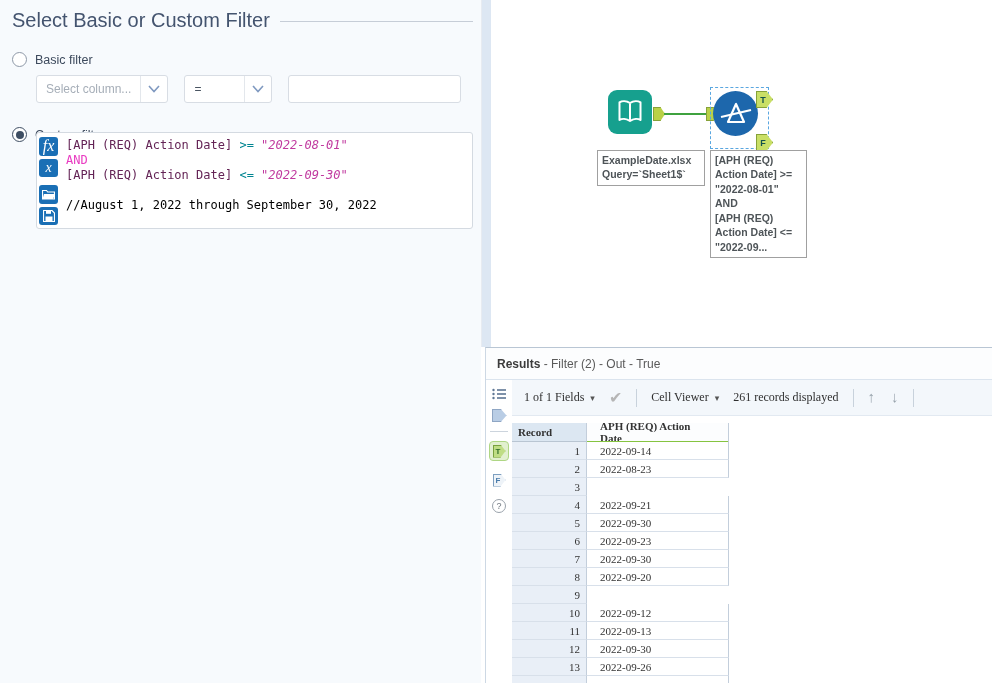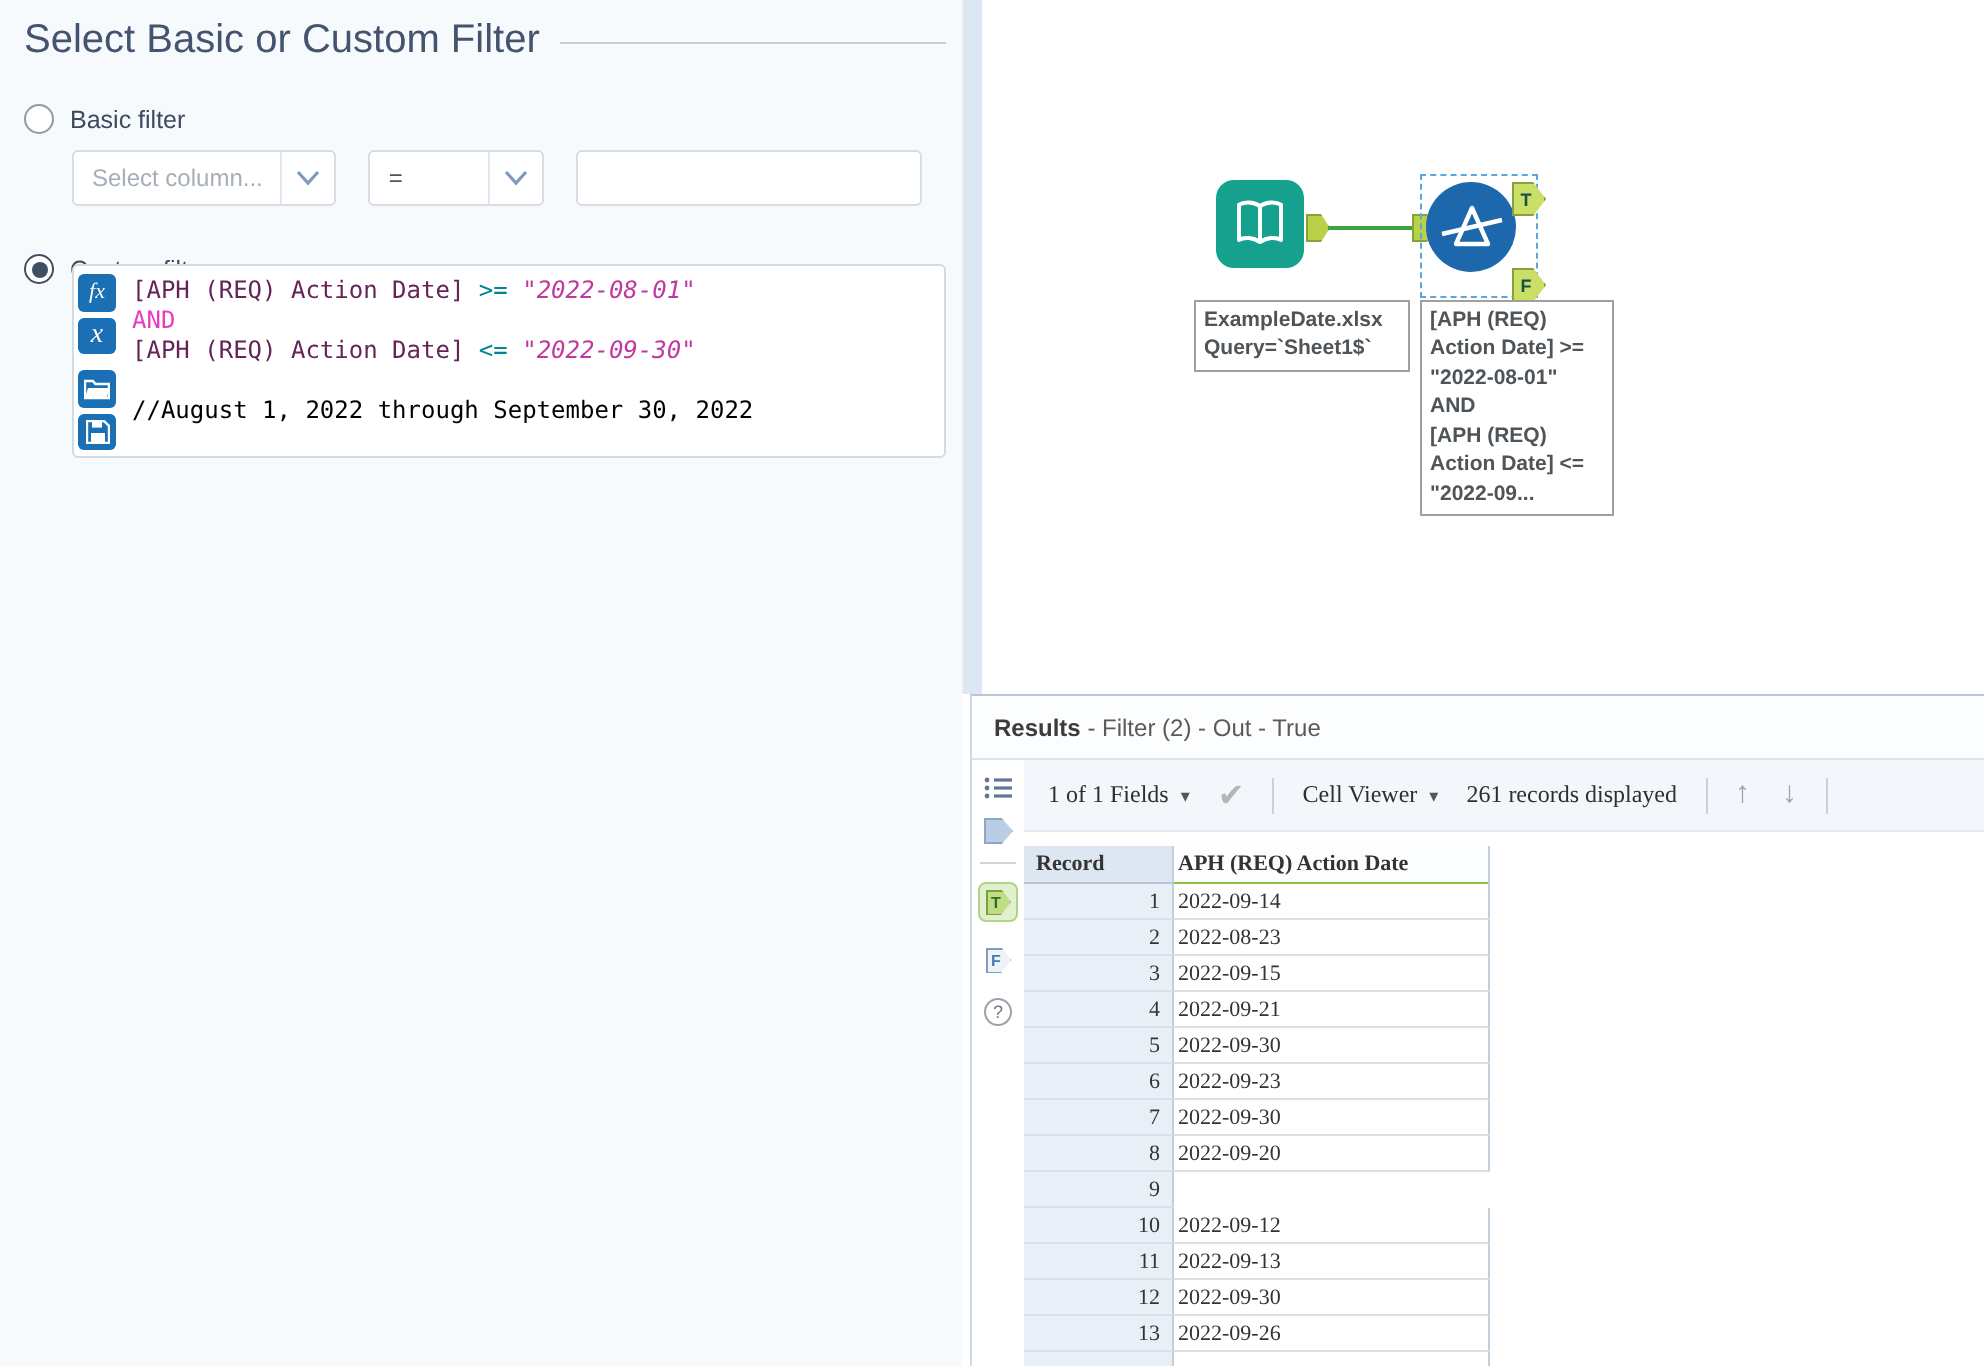--- a/index.html
+++ b/index.html
@@ -27,21 +27,21 @@
   .select .vsep { width:1px; height:26px; background:#e3e7ec; }
   .select .chev { width:26px; display:flex; align-items:center; justify-content:center; }
   .sel-col { width:160px; }
   .sel-op  { width:112px; }
   .txt-input { flex:1; height:28px; background:#fff; border:1px solid #d8dde4; border-radius:3px; font-size:12px; padding:0 8px; color:#4a5562; outline:none; }
 
   .editor { position:absolute; left:36px; right:8px; top:132px; height:97px; background:#fff; border:1px solid #d4dae1; border-radius:3px; display:flex; }
   .editor-icons { width:25px; padding:4px 0 0 2px; display:flex; flex-direction:column; }
   .icon-btn { width:19px; height:19px; background:#1a6fb5; border-radius:3px; color:#fff; display:flex; align-items:center; justify-content:center; margin-bottom:3px; cursor:pointer; }
   .icon-btn.gap { margin-top:5px; }
-  .icon-btn .fx { font-family:"Liberation Serif", serif; font-style:italic; font-size:11px; }
+  .icon-btn .fx { font-family:"Liberation Serif", serif; font-style:italic; font-size:16px; }
   .icon-btn .xv { font-family:"Liberation Serif", serif; font-style:italic; font-size:14px; }
   .code { flex:1; font-family:"DejaVu Sans Mono", monospace; font-size:12px; line-height:15px; padding:5px 6px 0 4px; white-space:pre; overflow:hidden; }
   .tok-field { color:#642456; }
   .tok-op { color:#008591; }
   .tok-str { color:#c0399f; font-style:italic; }
   .tok-kw { color:#e93ac1; }
   .tok-comment { color:#000000; }
   .code-blank { height:15px; }
 
   
@@ -86,21 +86,21 @@
   .tb-sep { width:1px; height:18px; background:#c8d2dc; margin:0 14px; }
   .tb-arrow { font-size:15px; color:#9aa5ae; }
   .tb-arrow.up { margin-right:16px; }
   .tb-records { margin-left:14px; }
 
   .grid { margin-top:7px; margin-left:0; overflow:hidden; flex:1; }
   .g-row { display:flex; height:18px; font-size:11px; }
   .g-head { height:19px; font-weight:bold; color:#24303c; }
   .c-rec { width:75px; background:#e9eff7; border-right:1px solid #c3cedb; border-bottom:1px solid #d8e0ea; display:flex; align-items:center; padding:0 6px; color:#333; justify-content:flex-end; }
   .g-head .c-rec { background:#dce7f2; justify-content:flex-start; border-bottom:1px solid #b9c5d2; }
-  .c-date { width:158px; background:#fff; border-right:1px solid #c3cedb; border-bottom:1px solid #d8e0ea; display:flex; align-items:center; padding:0 2px; color:#333; position:relative; }
+  .c-date { width:142px; background:#fff; border-right:1px solid #c3cedb; border-bottom:1px solid #d8e0ea; display:flex; align-items:center; padding:0 13px; color:#333; position:relative; }
   .g-head .c-date { background:#fcfdfe; border-bottom:1px solid #b9c5d2; }
   .g-head .c-date .green-line { position:absolute; left:0; right:0; bottom:-3px; height:3px; background:#86c440; }
 </style>
 </head>
 <body>
 
 <div class="root">
 
   <section class="config-panel">
     <div class="title-row">
@@ -257,21 +257,20 @@
           <div class="g-row">
               <div class="c-rec">1</div>
               <div class="c-date">2022-09-14</div>
             </div>
               <div class="g-row">
               <div class="c-rec">2</div>
               <div class="c-date">2022-08-23</div>
             </div>
               <div class="g-row">
               <div class="c-rec">3</div>
-              <div class="c-date">2022-09-15</div>
             </div>
               <div class="g-row">
               <div class="c-rec">4</div>
               <div class="c-date">2022-09-21</div>
             </div>
               <div class="g-row">
               <div class="c-rec">5</div>
               <div class="c-date">2022-09-30</div>
             </div>
               <div class="g-row">

